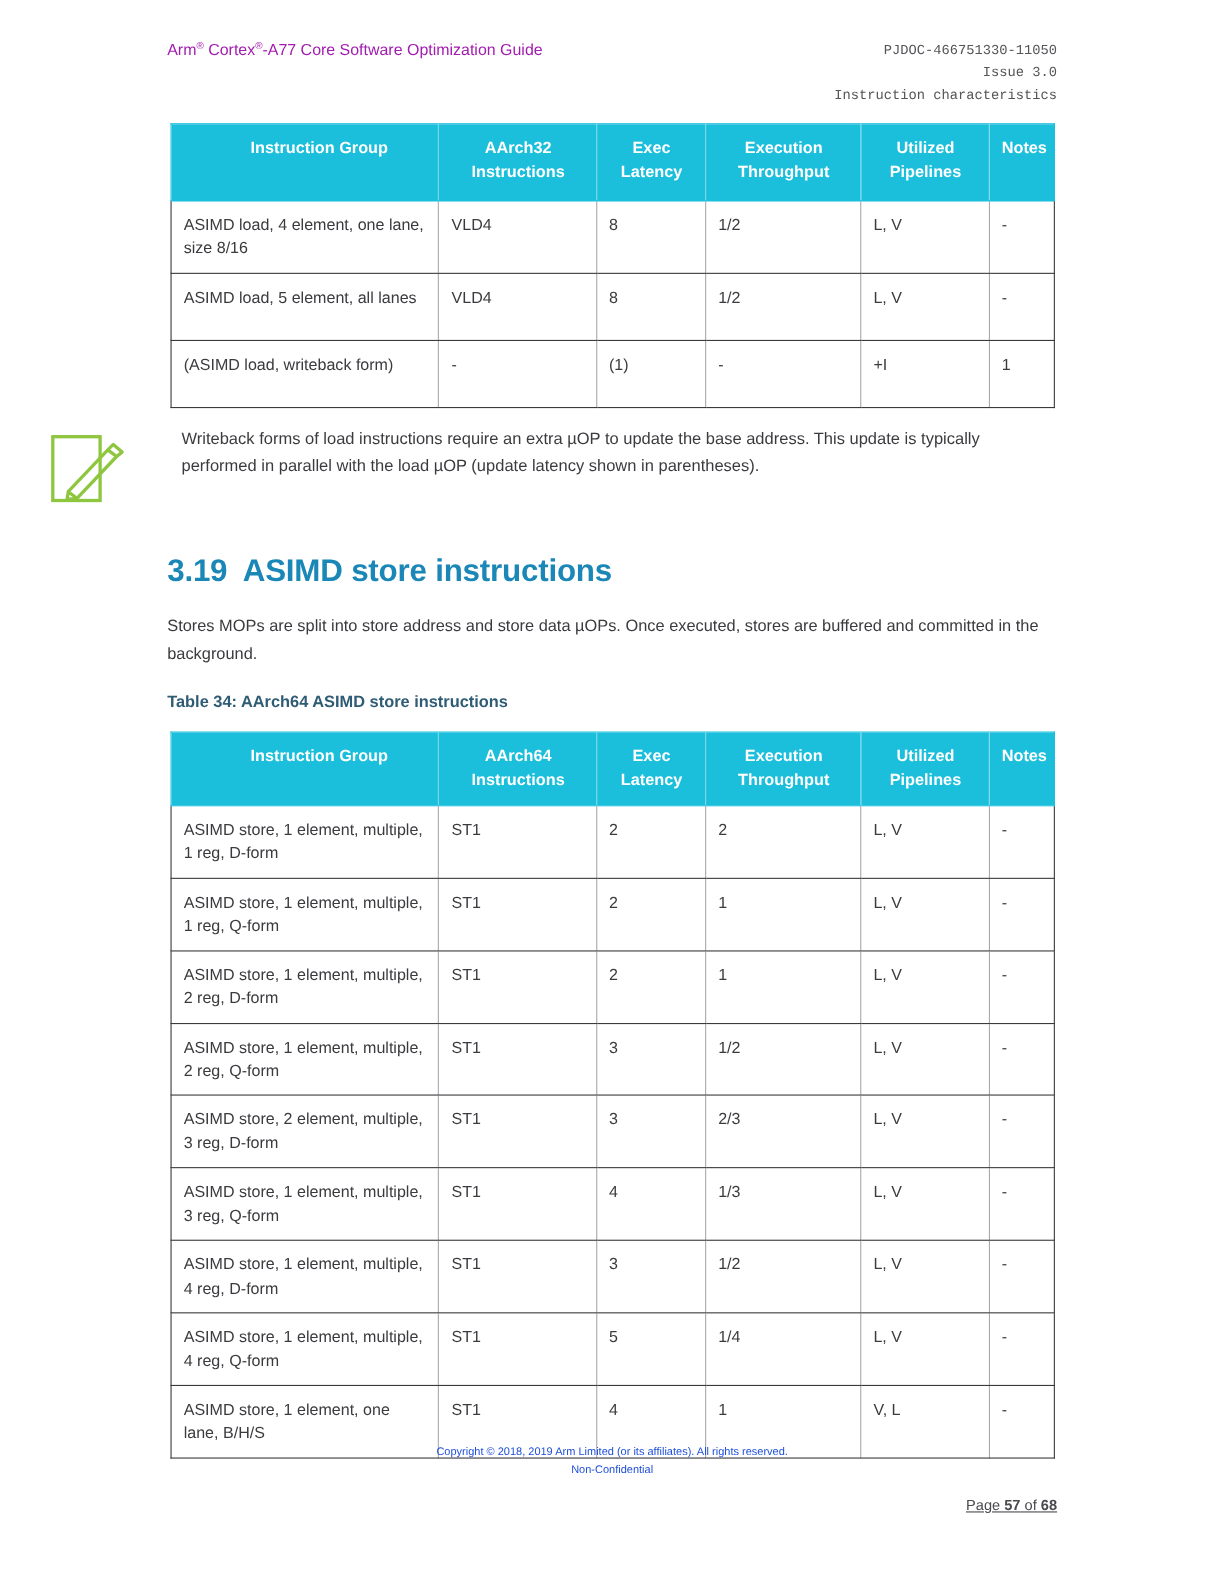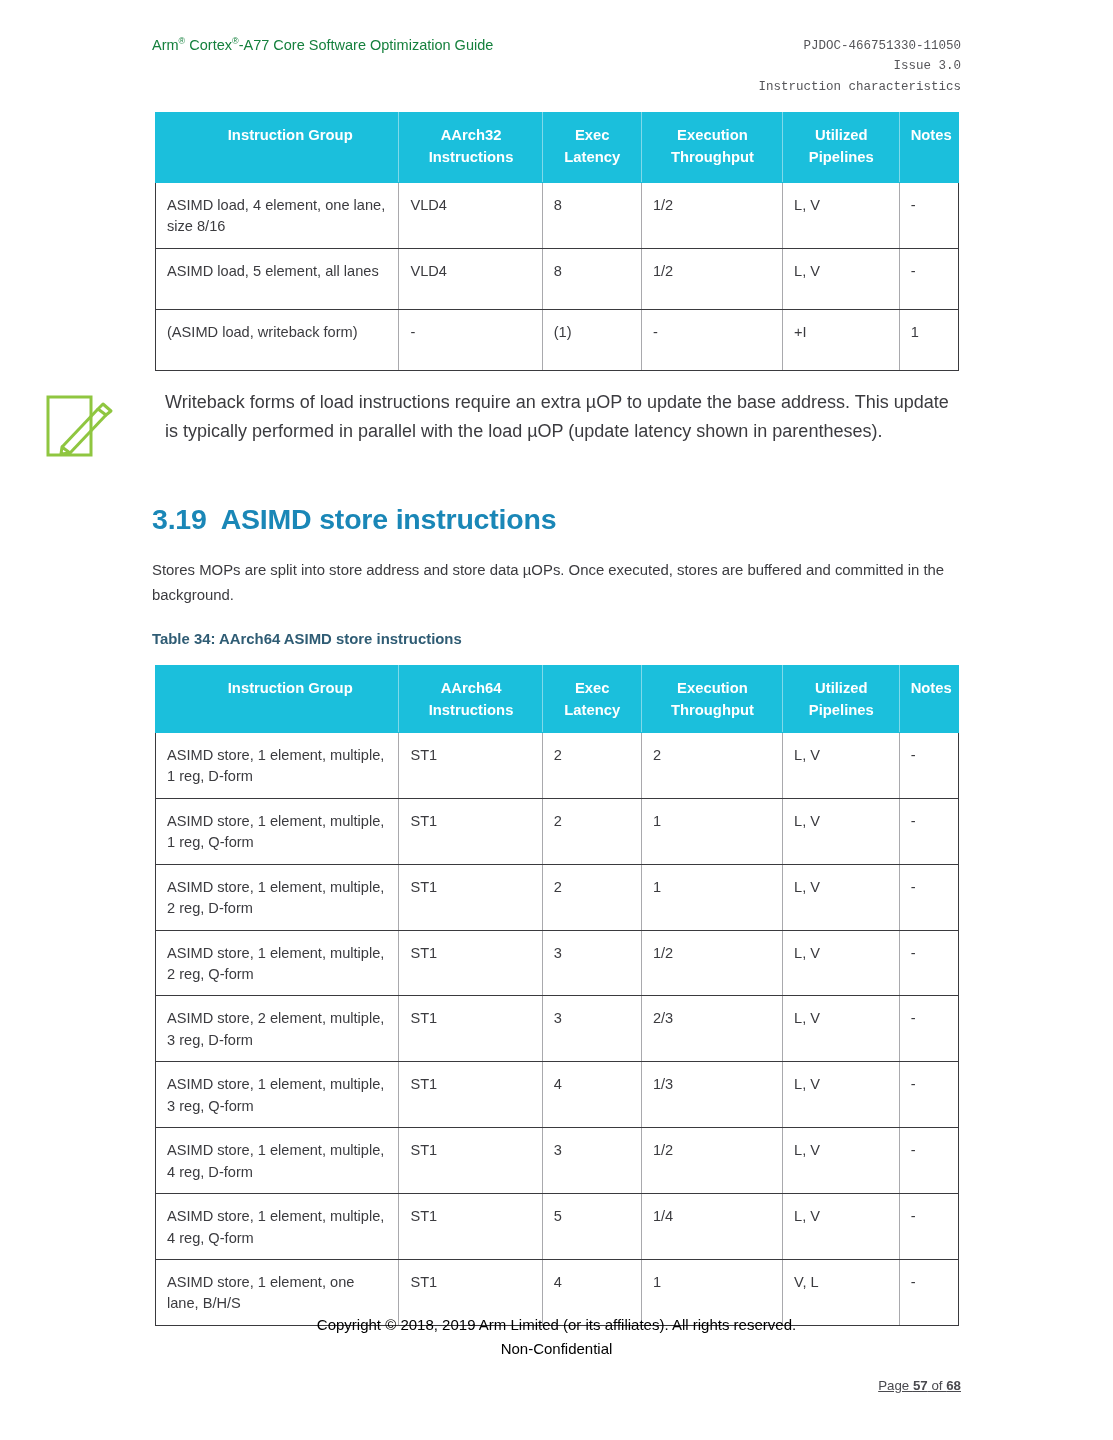--- a/index.html
+++ b/index.html
@@ -23,21 +23,21 @@
     top: 36px;
     left: 152px;
     right: 152px;
     height: 60px;
   }
   .hdr-left {
     position: absolute;
     left: 0;
     top: 0;
     font-size: 14.5px;
-    color: #15803d;
+    color: #a21caf;
     white-space: nowrap;
   }
   .hdr-left sup { font-size: 9px; vertical-align: super; }
   .hdr-right {
     position: absolute;
     right: 0;
     top: 0;
     text-align: right;
     font-size: 12.5px;
     color: #555559;
@@ -111,21 +111,21 @@
     left: 0;
     top: 2px;
     width: 72px;
     height: 72px;
   }
   .note-text {
     position: absolute;
     left: 121px;
     top: 3px;
     width: 790px;
-    font-size: 18px;
+    font-size: 15px;
     line-height: 1.62;
     color: #3b3b3f;
   }
 
   
   .h2-section {
     position: absolute;
     left: 152px;
     top: 503px;
     font-size: 28.5px;
@@ -156,23 +156,23 @@
 
   
   .page-footer {
     position: absolute;
     left: 152px;
     right: 152px;
     top: 1313px;
   }
   .foot-center {
     text-align: center;
-    font-size: 15px;
+    font-size: 10px;
     line-height: 1.62;
-    color: #000000;
+    color: #1d4ed8;
   }
   .foot-page {
     text-align: right;
     font-size: 13.3px;
     color: #4a4a4f;
     margin-top: 16px;
     text-decoration: underline;
   }
   .foot-page b { font-weight: bold; }
 </style>

